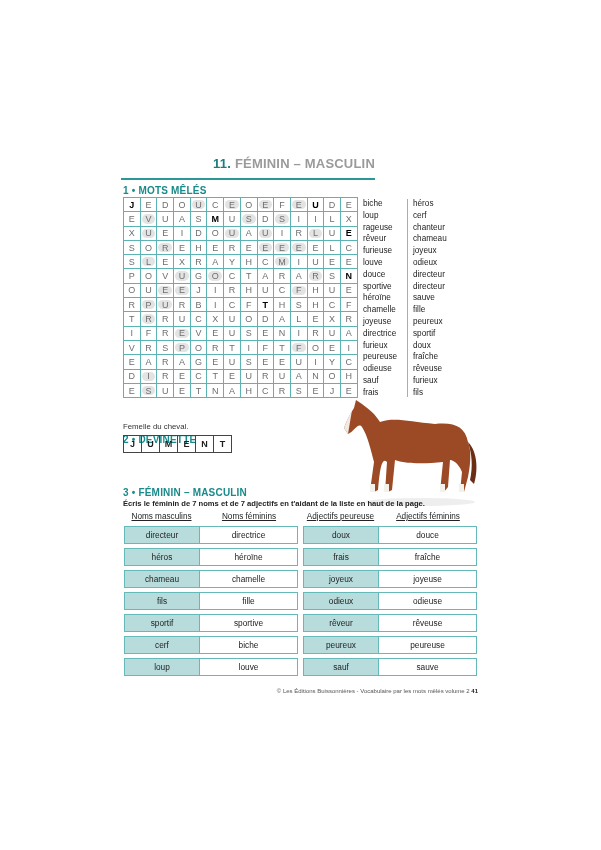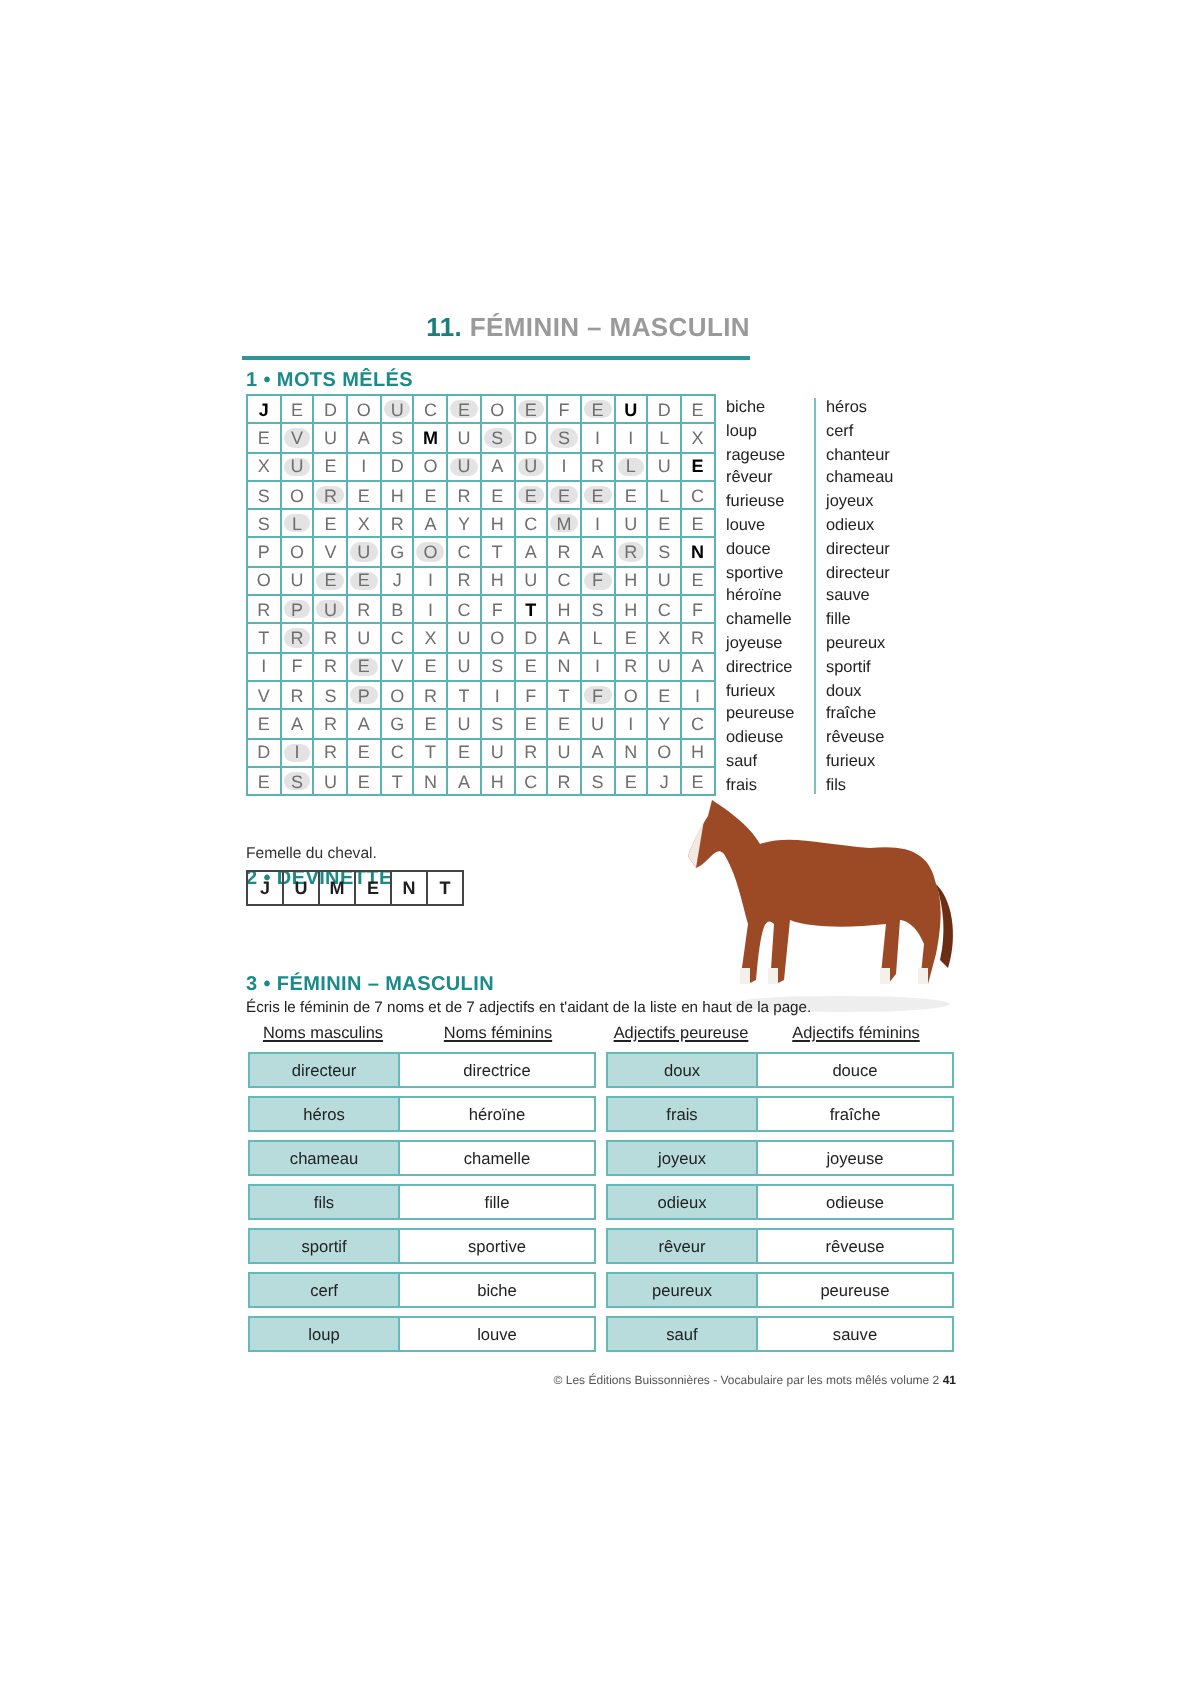--- a/index.html
+++ b/index.html
@@ -25,21 +25,21 @@
   .wordlist { position:absolute; top:198px; font-family:"Liberation Sans", sans-serif; font-size:8.2px;
               color:#222; line-height:11.8px; }
   .wl-divider { position:absolute; left:407px; top:199px; width:1px; height:198px; background:#7cc0c0; }
   .riddle-label { position:absolute; left:123px; top:422px; font-size:7.8px; color:#333;
                   font-family:"Liberation Sans", sans-serif; }
   .riddle-box { position:absolute; left:123px; top:435px; display:flex; border:1px solid #444; }
   .riddle-box .rc { width:17px; height:16px; border-right:1px solid #444; display:flex; align-items:center;
                    justify-content:center; font-family:"Liberation Sans", sans-serif; font-weight:bold; font-size:9px; }
   .riddle-box .rc:last-child { border-right:none; }
   .instr { position:absolute; left:123px; top:499px; font-family:"Liberation Sans", sans-serif;
-           font-size:7.6px; color:#222; }
+           font-size:7.6px; color:#222;font-weight:bold; }
   .col-head { position:absolute; top:512px; font-family:"Liberation Sans", sans-serif; font-size:8.2px;
               color:#222; text-align:center;text-decoration:underline; }
   .pair { position:absolute; height:18px; display:flex; border:1.5px solid #66b9b9; box-sizing:border-box; }
   .pair .l { background:#b8dcdc; border-right:1.5px solid #66b9b9; display:flex; align-items:center;
              justify-content:center; font-family:"Liberation Sans", sans-serif; font-size:8.3px; color:#222; }
   .pair .r { background:#ffffff; display:flex; align-items:center; justify-content:center;
              font-family:"Liberation Sans", sans-serif; font-size:8.3px; color:#222; flex:1; }
   .footer { position:absolute; left:230px; top:688px; width:248px; text-align:right;
             font-family:"Liberation Sans", sans-serif; font-size:6px; color:#555; }
   .footer b { color:#222; }

